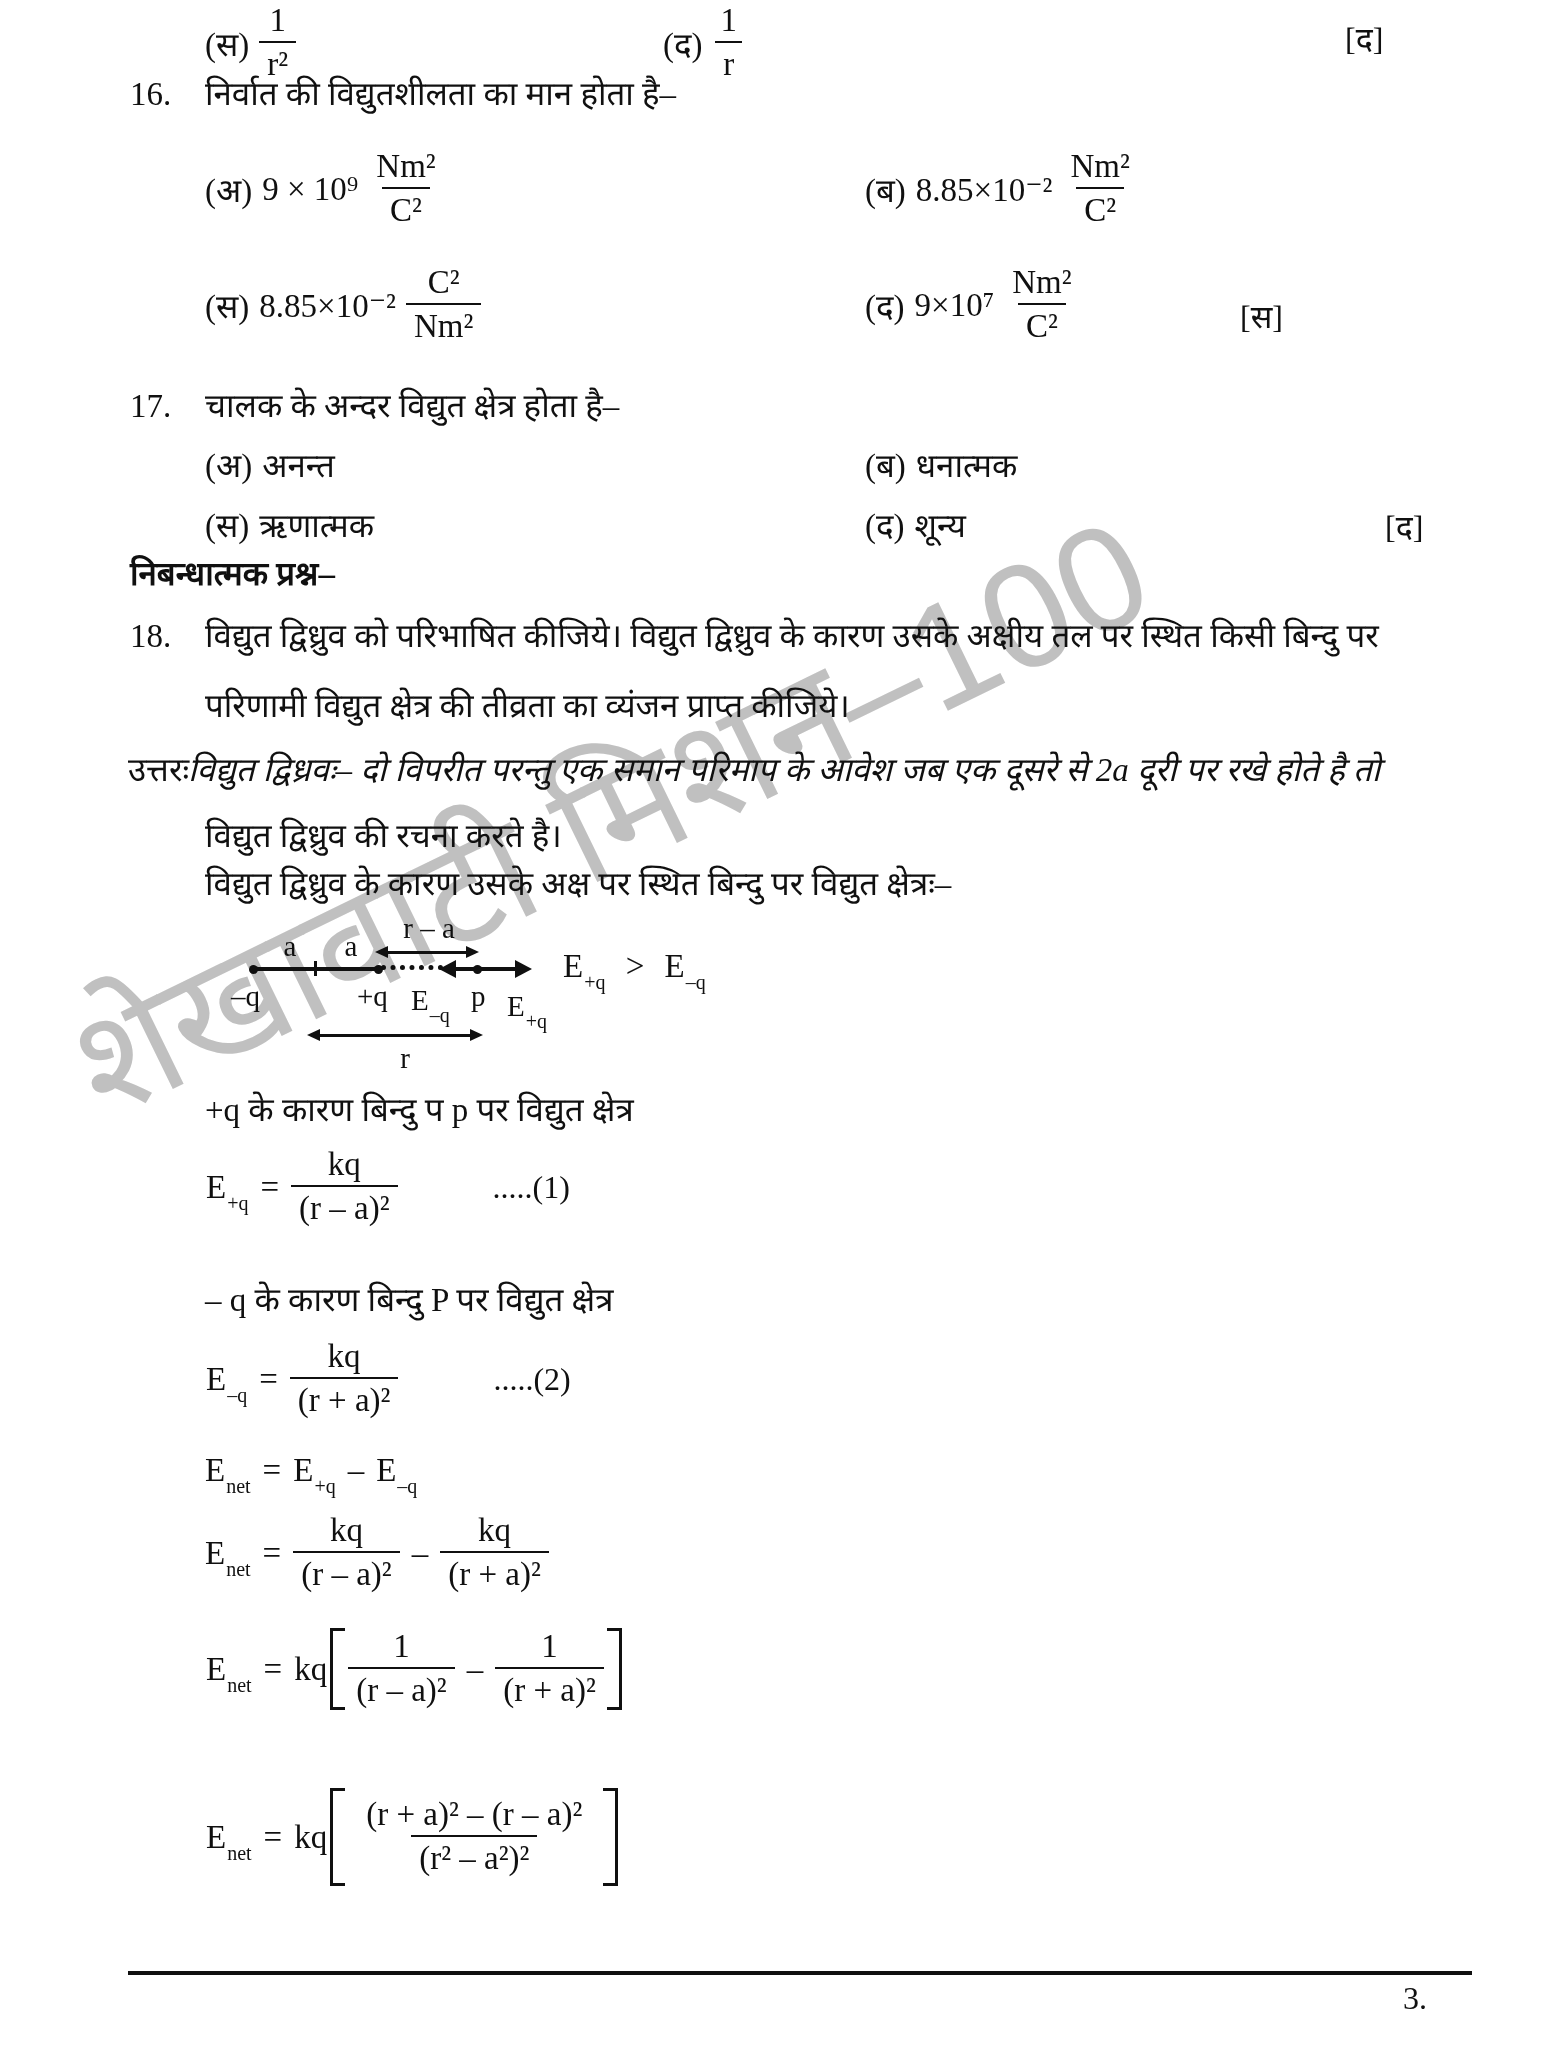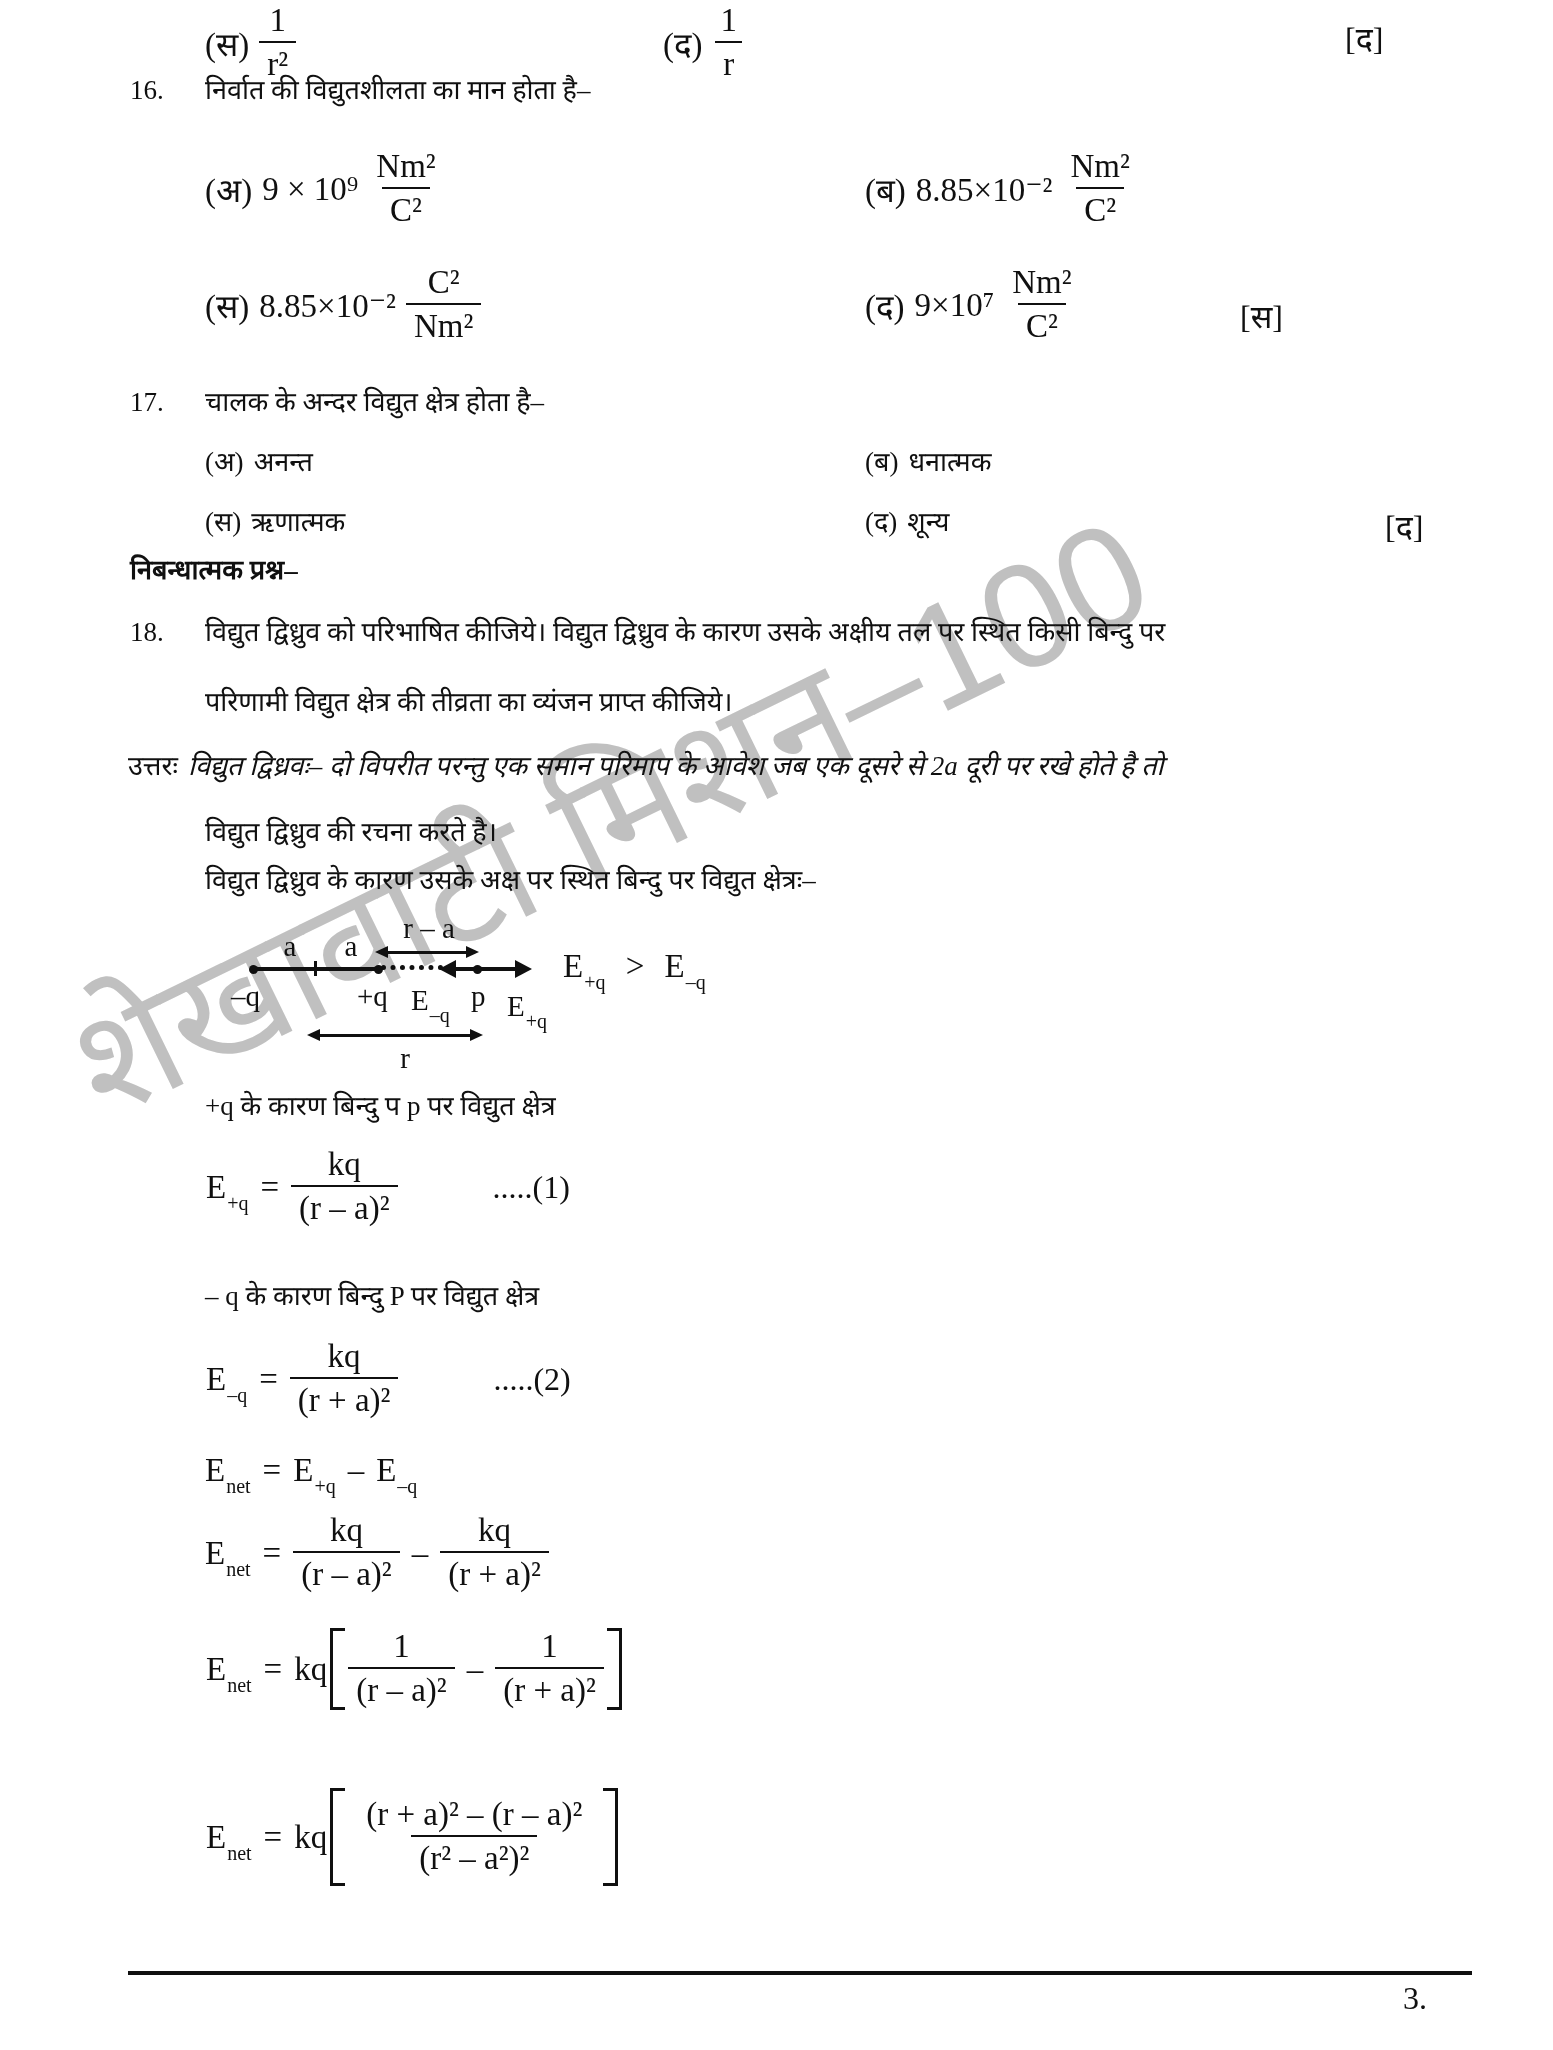--- a/index.html
+++ b/index.html
@@ -1,19 +1,19 @@
 <!DOCTYPE html>
 <html><head>
 <meta charset="utf-8">
 <style>
   html,body{margin:0;padding:0;background:#ffffff;}
   .page{position:relative;width:1553px;height:2050px;background:#ffffff;overflow:hidden;
         font-family:"Liberation Serif","DejaVu Serif",serif;color:#101010;}
   .abs{position:absolute;z-index:2;}
-  .t{font-size:27px;line-height:1.25;white-space:nowrap;}
+  .t{font-size:33px;line-height:1.25;white-space:nowrap;}
   .m{font-size:33px;}
   .bold{font-weight:700;}
   .ans{font-size:32px;}
   .tagtxt{font-size:32px;}
 
   
   .watermark{position:absolute;left:-45px;top:745px;width:1310px;z-index:1;
              text-align:center;font-size:148px;line-height:1;color:#a9a9a9;opacity:.72;
              transform:rotate(-26deg);white-space:nowrap;
              font-family:"Liberation Sans","DejaVu Sans",sans-serif;}

